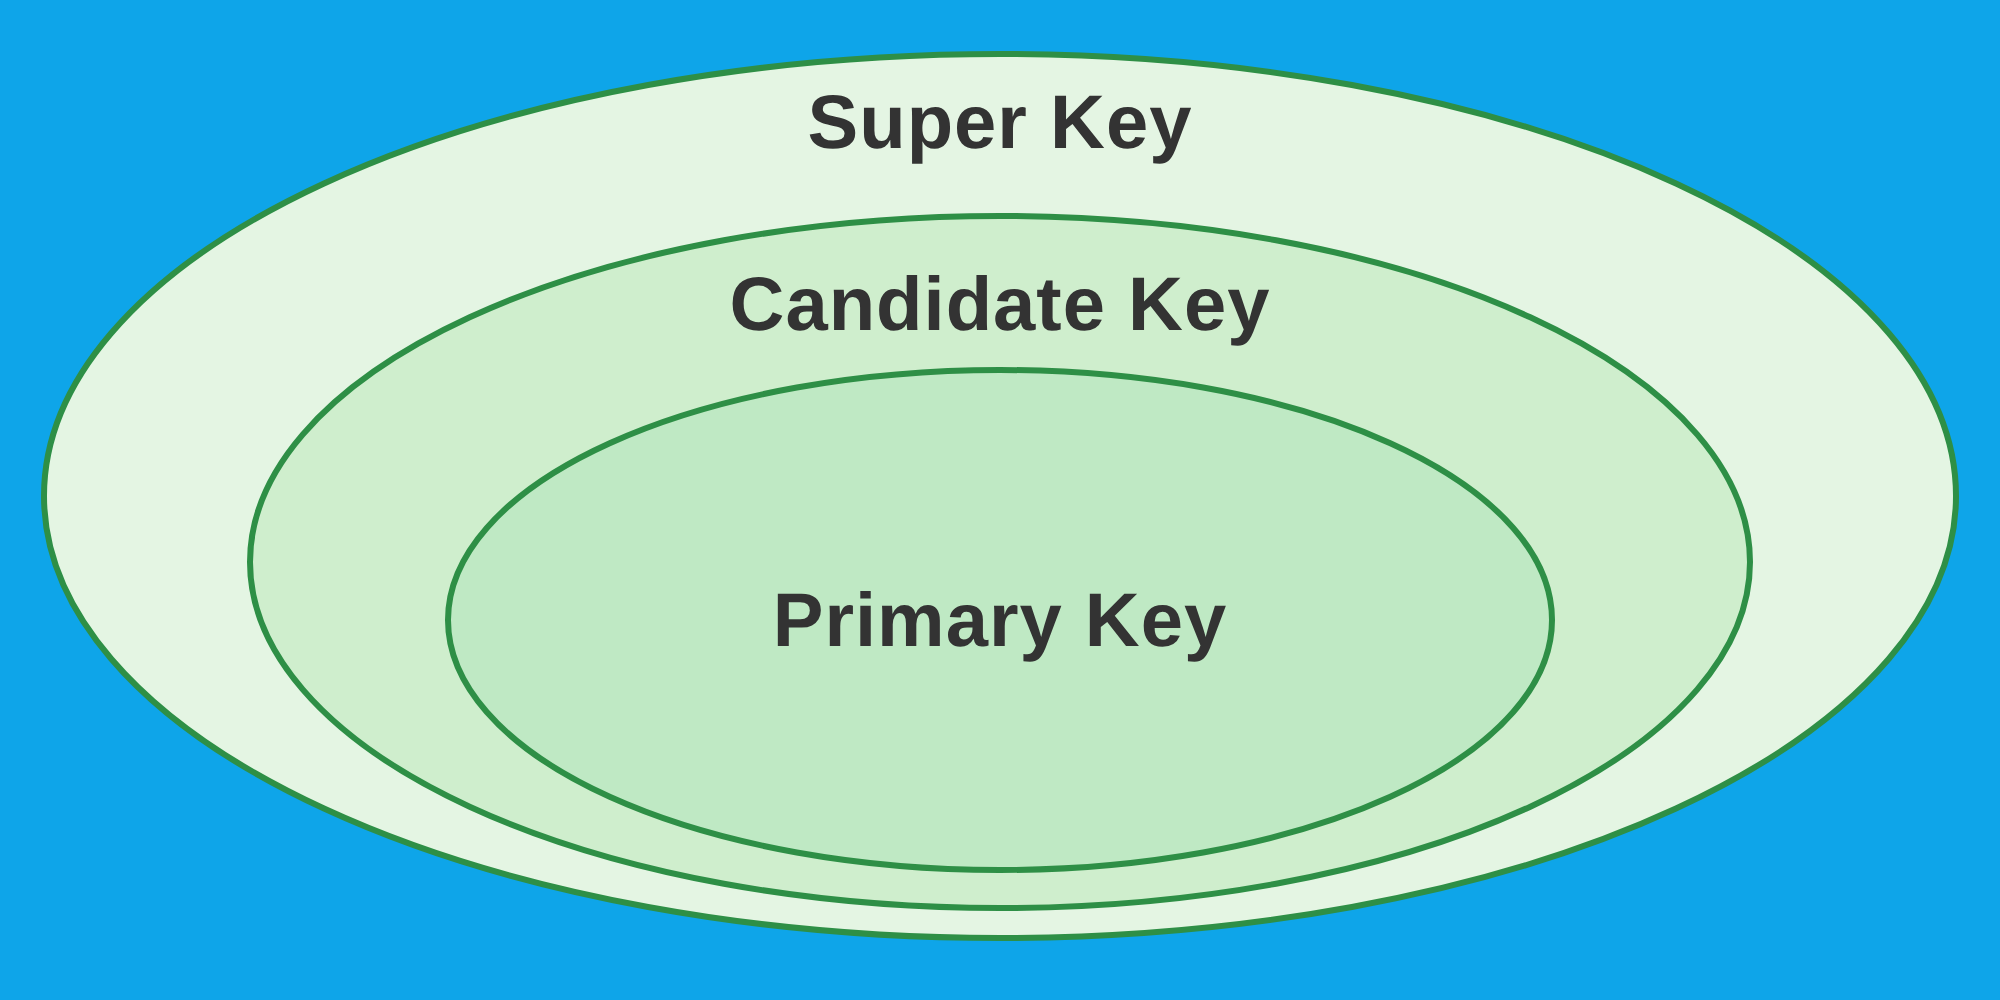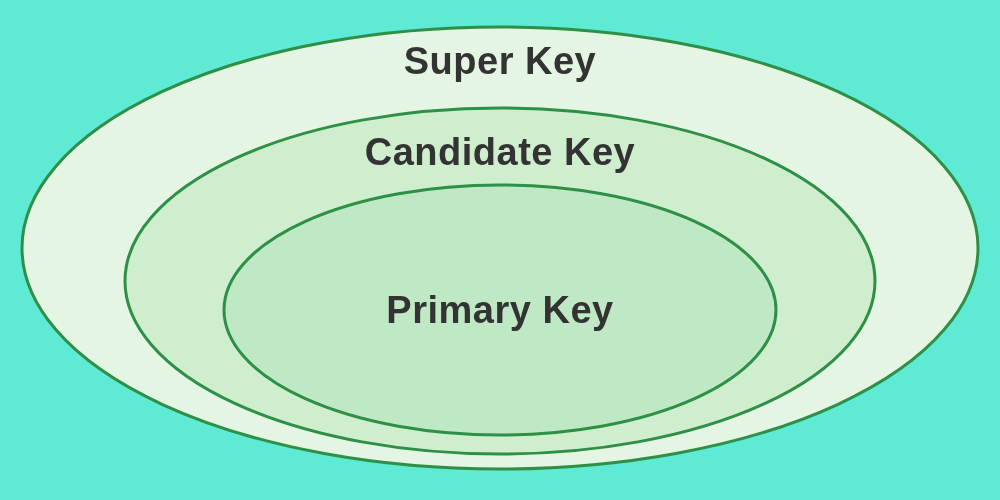--- a/index.html
+++ b/index.html
@@ -8,21 +8,21 @@
     width: 1000px;
     height: 500px;
     background: #ffffff;
     overflow: hidden;
     font-family: "Liberation Sans", sans-serif;
   }
   .stage {
     position: relative;
     width: 1000px;
     height: 500px;
-    background: #5eead4;
+    background: #0ea5e9;
   }
   svg.venn {
     display: block;
     width: 1000px;
     height: 500px;
   }
   .ring {
     stroke: #2e8f46;
     stroke-width: 3;
   }

